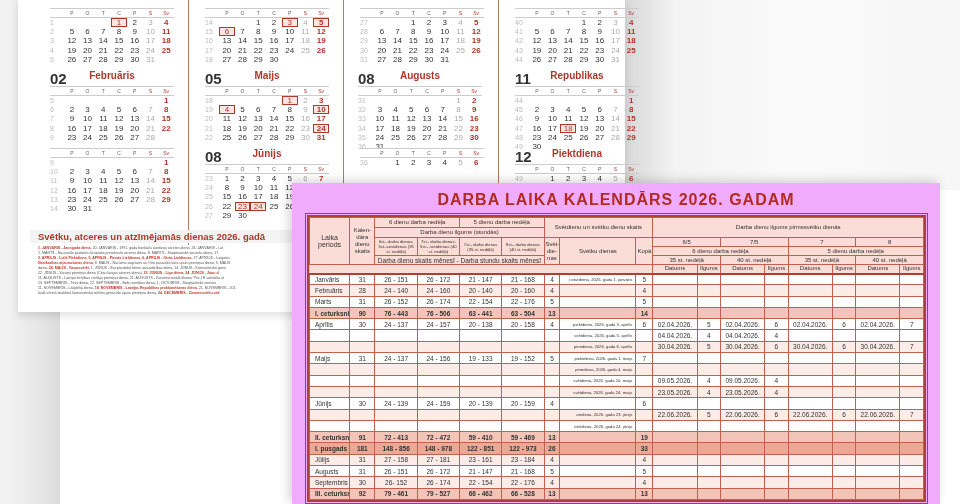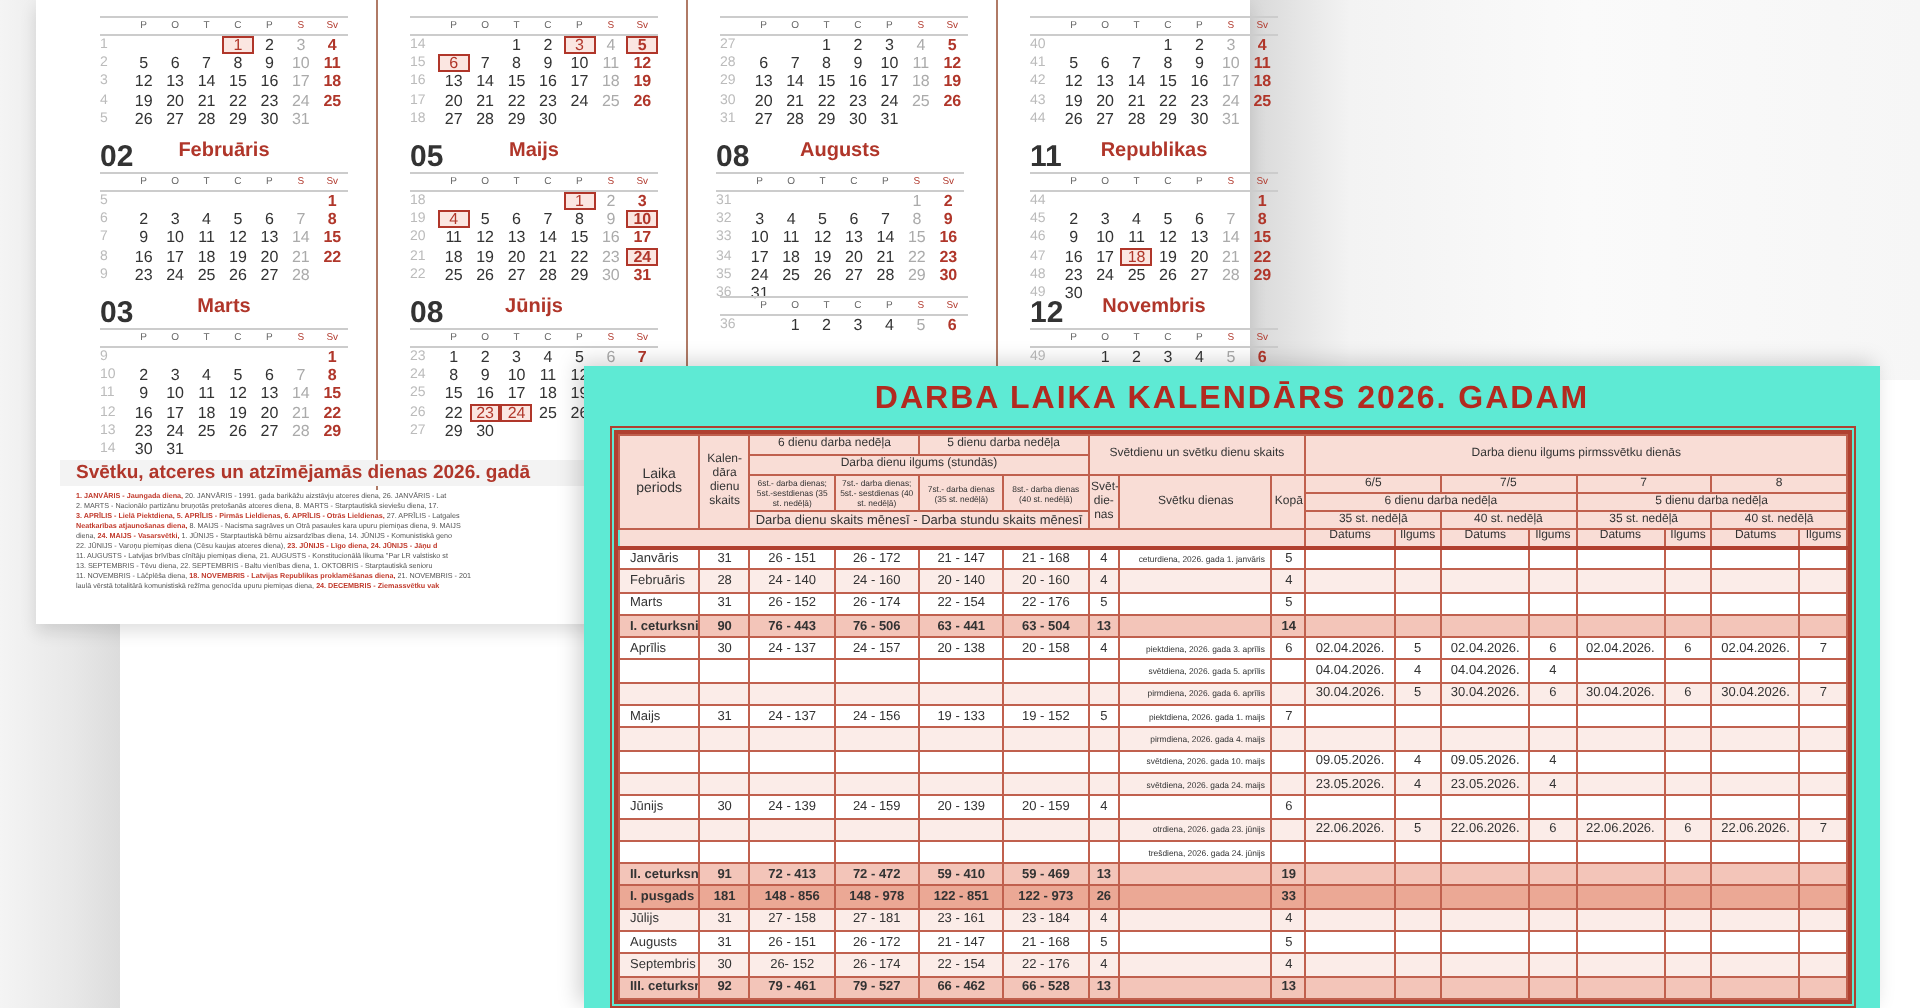--- a/index.html
+++ b/index.html
@@ -30,21 +30,21 @@
   .week span.sat { color: #aaa; }
   .week span.sun { color: #b0362a; font-weight: bold; }
   .week span.hol { outline: 1px solid #b0362a; outline-offset: -1px; background: #fbe6e1; color: #b0362a; }
 
   .holidays { position: absolute; left: 30px; top: 230px; width: 270px; }
   .holidays-title { font-size: 9.5px; font-weight: bold; color: #b0362a; padding: 1px 8px; background: #f3f3f3; }
   .holidays-text { font-size: 3.6px; line-height: 5px; color: #555; padding: 3px 8px; }
   .holidays-text .red { color: #c0392b; font-weight: bold; }
 
   
-  .table-sheet { position: absolute; left: 292px; top: 183px; width: 648px; height: 321px; background: #5eead4;
+  .table-sheet { position: absolute; left: 292px; top: 183px; width: 648px; height: 321px; background: #f0abfc;
     box-shadow: -3px -2px 10px rgba(0,0,0,0.18); }
   .table-title { position: absolute; left: 0; right: 0; top: 8px; text-align: center; font-size: 16px; font-weight: bold; color: #b22a20; letter-spacing: 1px; }
   .tbl-wrap { position: absolute; left: 15px; top: 32px; width: 619px; border: 2px solid #b04030; outline: 1px solid #b04030; outline-offset: 1px; }
   table { border-collapse: collapse; width: 100%; table-layout: fixed; }
   th, td { border: 1px solid #c0604e; font-family: "Liberation Sans Narrow", "Liberation Sans", sans-serif; color: #333; text-align: center; overflow: hidden; white-space: nowrap; }
   th { background: #f9ddd6; font-weight: normal; font-size: 6px; line-height: 7px; padding: 0 1px; }
   th.big { font-size: 7px; }
   th.tiny { font-size: 4.2px; line-height: 5px; white-space: normal; }
   td { font-size: 6.5px; height: 11.3px; padding: 0 1px; }
   td.left { text-align: left; padding-left: 5px; }
@@ -188,24 +188,20 @@
         <span class="">23</span>
         <span class="">24</span>
         <span class="">25</span>
         <span class="">26</span>
         <span class="">27</span>
         <span class="sat">28</span>
         <span class="sun"></span>
       </div>
     </div>
     <div class="month" style="left: 32px; top: 148px;">
-      <div class="month-head">
-        <span class="month-num">03</span>
-        <span class="month-name">Marts</span>
-      </div>
       <div class="wd-row">
         <span></span>
         <span>P</span>
         <span>O</span>
         <span>T</span>
         <span>C</span>
         <span>P</span>
         <span class="we">S</span>
         <span class="we">Sv</span>
       </div>
@@ -761,21 +757,21 @@
         <span class=""></span>
         <span class=""></span>
         <span class=""></span>
         <span class="sat"></span>
         <span class="sun"></span>
       </div>
     </div>
     <div class="month" style="left: 497px; top: 148px;">
       <div class="month-head">
         <span class="month-num">12</span>
-        <span class="month-name">Novembris</span>
+        <span class="month-name">Piektdiena</span>
       </div>
       <div class="wd-row">
         <span></span>
         <span>P</span>
         <span>O</span>
         <span>T</span>
         <span>C</span>
         <span>P</span>
         <span class="we">S</span>
         <span class="we">Sv</span>

